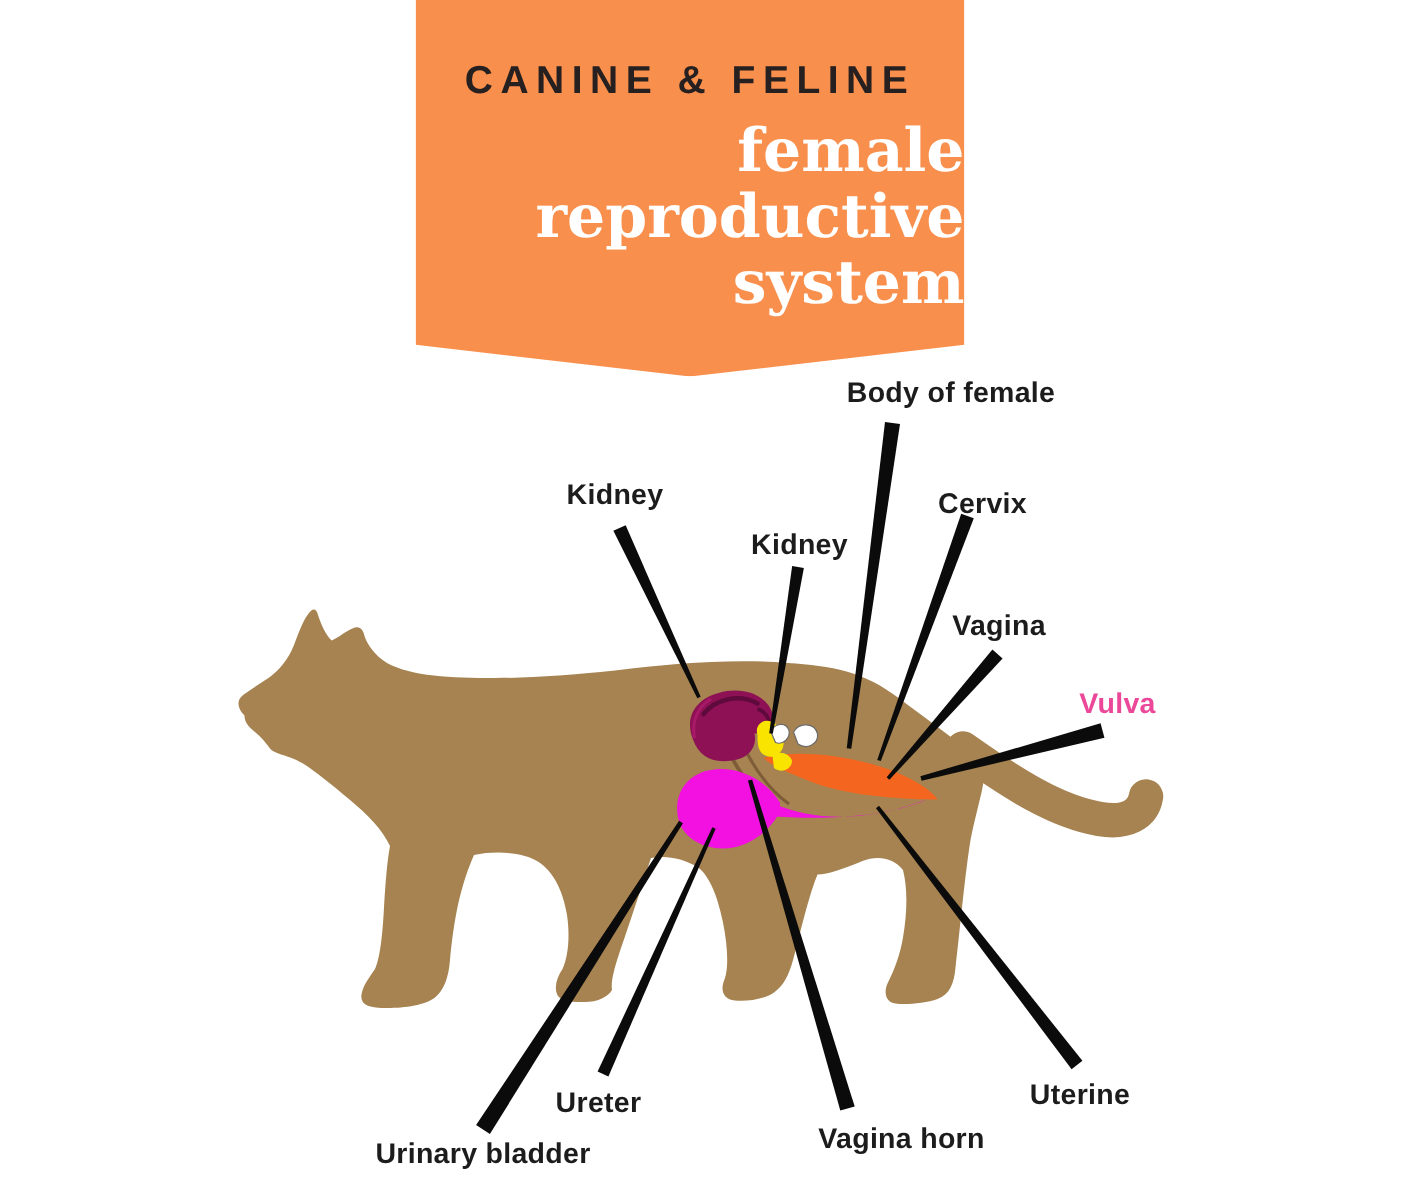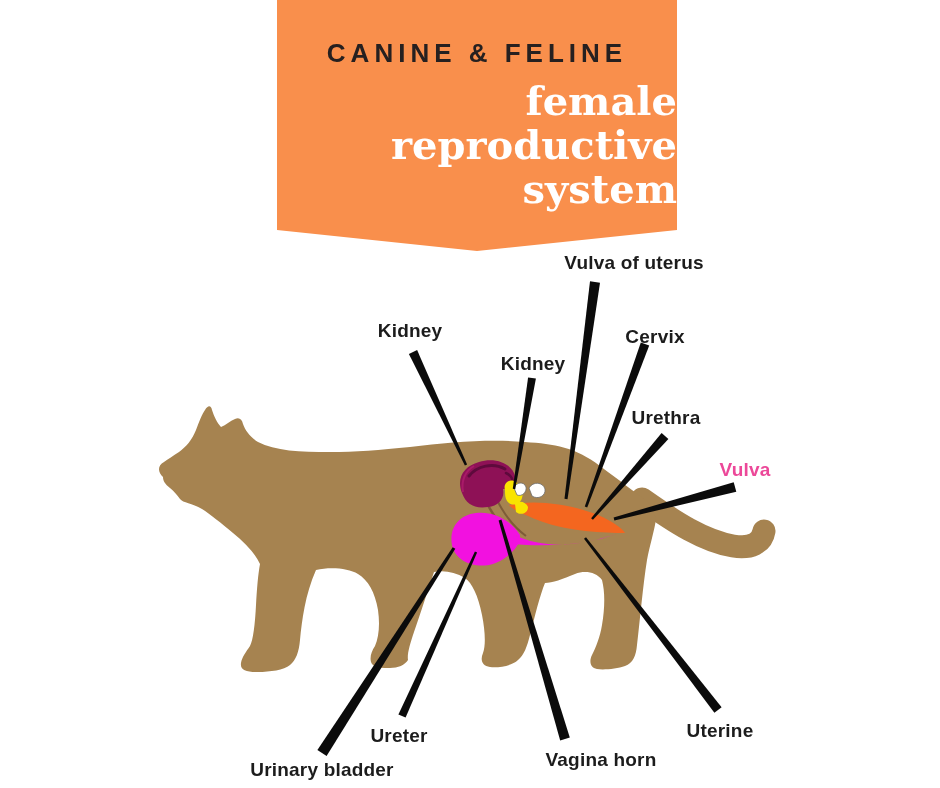--- a/index.html
+++ b/index.html
@@ -7,21 +7,21 @@
     position:relative;
     width:940px;height:788px;
     background:#ffffff;
     overflow:hidden;
     font-family:"Liberation Sans", sans-serif;
   }
   
   .banner{
     position:absolute;
     left:277px;top:0;
-    width:400px;height:251px;
+    width:366px;height:251px;
     clip-path:polygon(0% 0%, 100% 0%, 100% 91.6%, 50% 100%, 0% 91.6%);
     text-align:center;
     box-sizing:border-box;
     padding-top:40px;
   }
   .banner-subtitle{
     font-size:26px;
     font-weight:600;
     letter-spacing:5px;
     line-height:1;
@@ -162,24 +162,24 @@
         <polygon points="640.8,342.5 584.8,506.6 587.2,507.4 649.2,345.5" fill="#0B0B0B"></polygon>
         <polygon points="661.6,433.0 591.1,518.2 592.9,519.8 668.4,439.0" fill="#0B0B0B"></polygon>
         <polygon points="733.7,482.2 613.6,517.5 614.4,520.5 736.3,491.8" fill="#0B0B0B"></polygon>
         <polygon points="405.6,717.6 477.1,552.5 474.9,551.5 398.4,714.4" fill="#0B0B0B"></polygon>
         <polygon points="326.6,756.0 455.3,548.8 452.7,547.2 317.4,750.0" fill="#0B0B0B"></polygon>
         <polygon points="569.8,737.6 501.4,519.6 498.6,520.4 560.2,740.4" fill="#0B0B0B"></polygon>
         <polygon points="721.6,707.2 586.0,537.2 584.0,538.8 714.4,712.8" fill="#0B0B0B"></polygon>
       </g>
   </svg>
 
-  <div class="organ-label" style="left: 634px; top: 263px; color: rgb(28, 28, 28);">Vulva of uterus</div>
+  <div class="organ-label" style="left: 634px; top: 263px; color: rgb(28, 28, 28);">Body of female</div>
   <div class="organ-label" style="left: 410px; top: 331px; color: rgb(28, 28, 28);">Kidney</div>
   <div class="organ-label" style="left: 533px; top: 364px; color: rgb(28, 28, 28);">Kidney</div>
   <div class="organ-label" style="left: 655px; top: 326px; color: rgb(28, 28, 28); margin-top: 11px;">Cervix</div>
-  <div class="organ-label" style="left: 666px; top: 418px; color: rgb(28, 28, 28);">Urethra</div>
+  <div class="organ-label" style="left: 666px; top: 418px; color: rgb(28, 28, 28);">Vagina</div>
   <div class="organ-label" style="left: 745px; top: 470px; color: #ec4899;">Vulva</div>
   <div class="organ-label" style="left: 399px; top: 736px; color: rgb(28, 28, 28);">Ureter</div>
   <div class="organ-label" style="left: 322px; top: 770px; color: rgb(28, 28, 28);">Urinary bladder</div>
   <div class="organ-label" style="left: 601px; top: 760px; color: rgb(28, 28, 28);">Vagina horn</div>
   <div class="organ-label" style="left: 720px; top: 731px; color: rgb(28, 28, 28);">Uterine</div>
 
 </div>
 
 </body></html>

